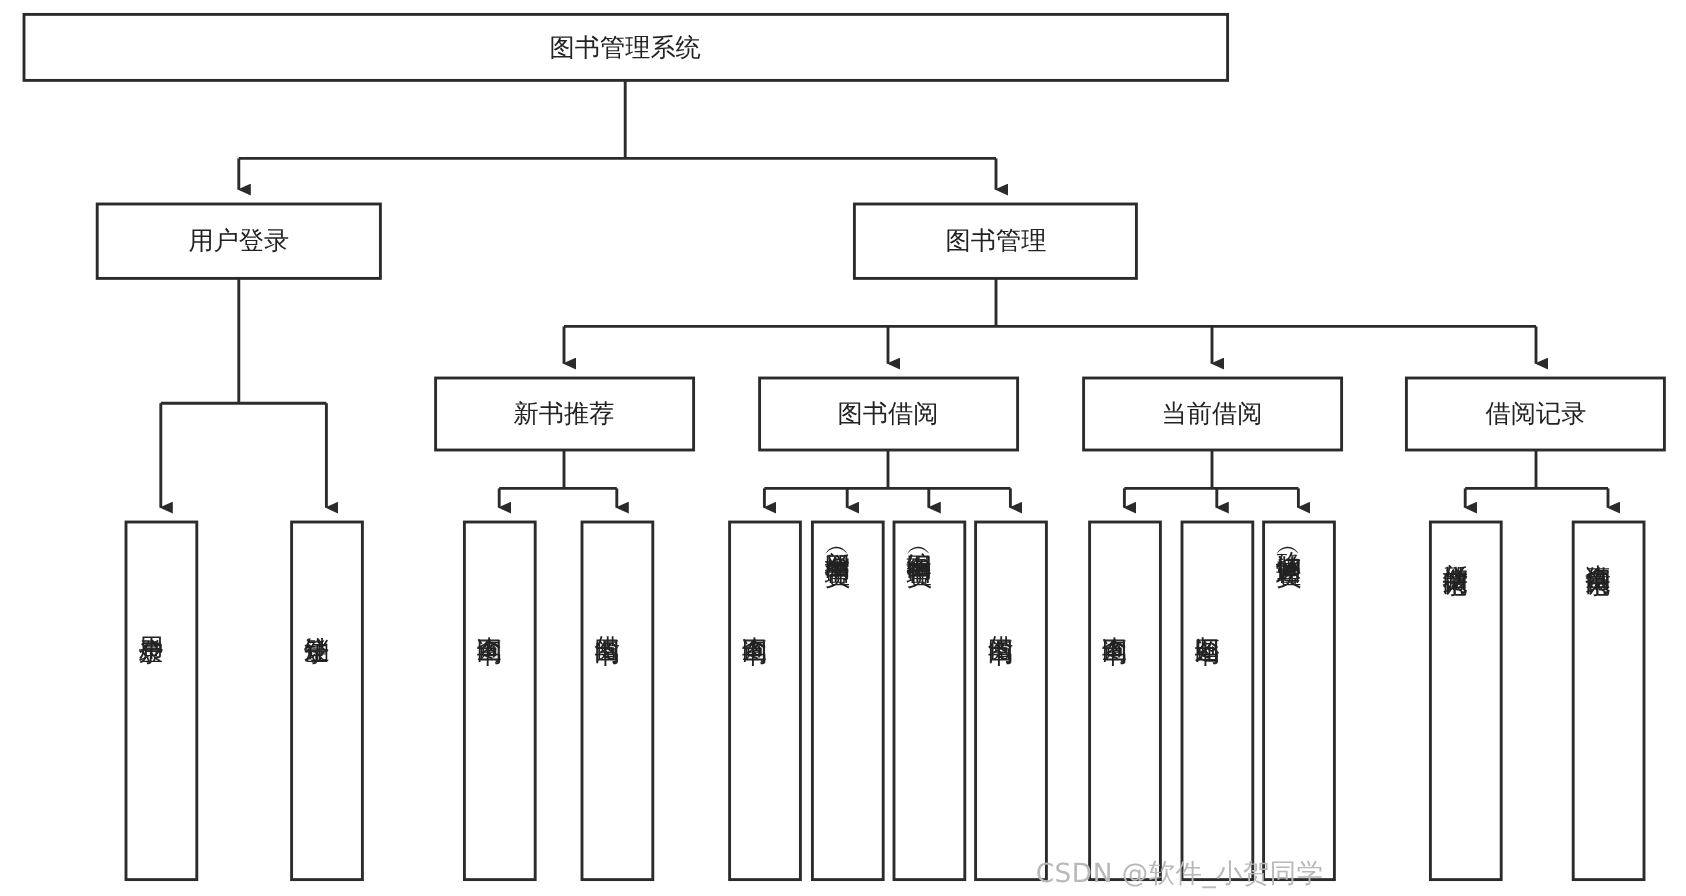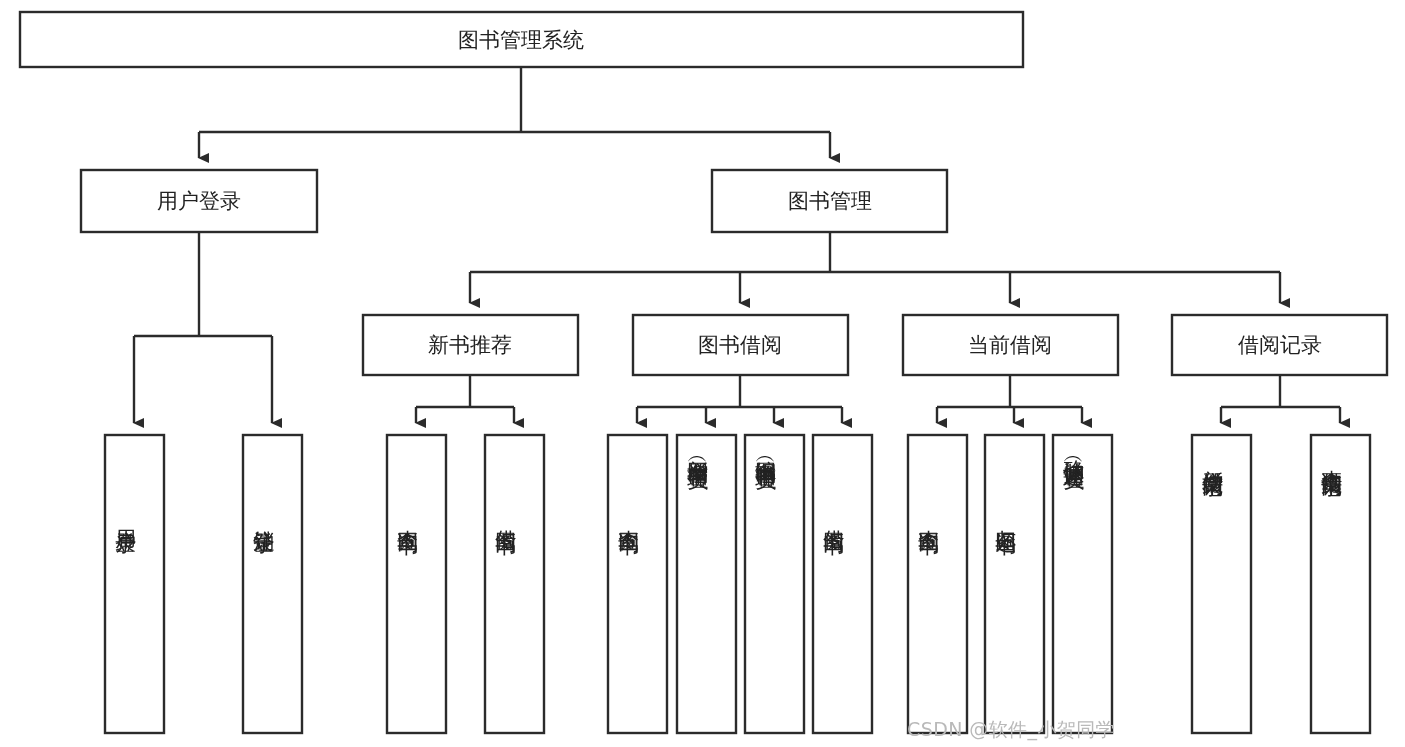--- a/index.html
+++ b/index.html
@@ -57,24 +57,24 @@
     font-size: 21px;
     line-height: 1.04;
     color: #222222;
     letter-spacing: 1.5px;
     white-space: nowrap;
     pointer-events: none;
     text-align: start;
   }
   .watermark {
     position: absolute;
-    right: 8px;
+    right: 20px;
     bottom: 4px;
     font-family: "DejaVu Sans", "Liberation Sans", sans-serif;
-    font-size: 19px;
+    font-size: 22px;
     color: #b9b9b9;
     white-space: nowrap;
     letter-spacing: 0.4px;
   }
 </style>
 </head>
 <body>
 
 <div id="diagram-root">
 

